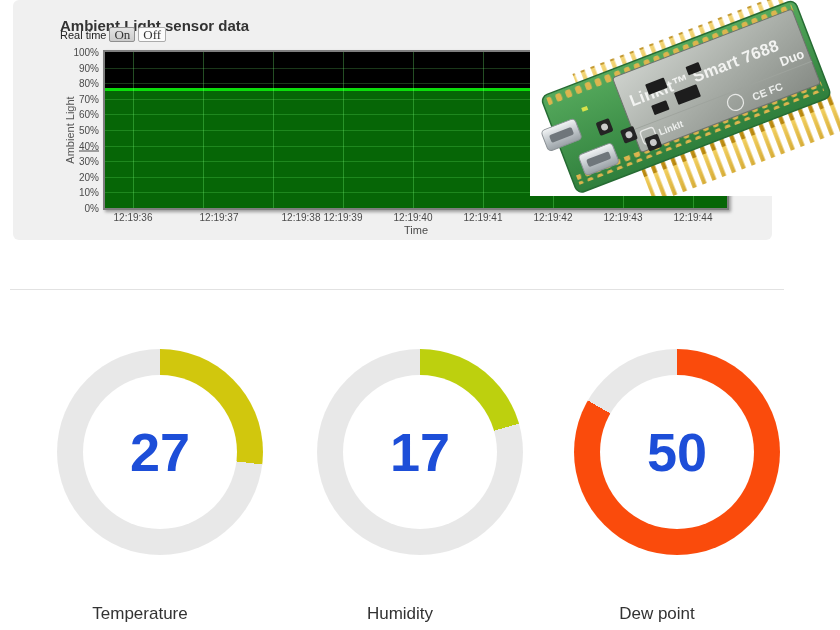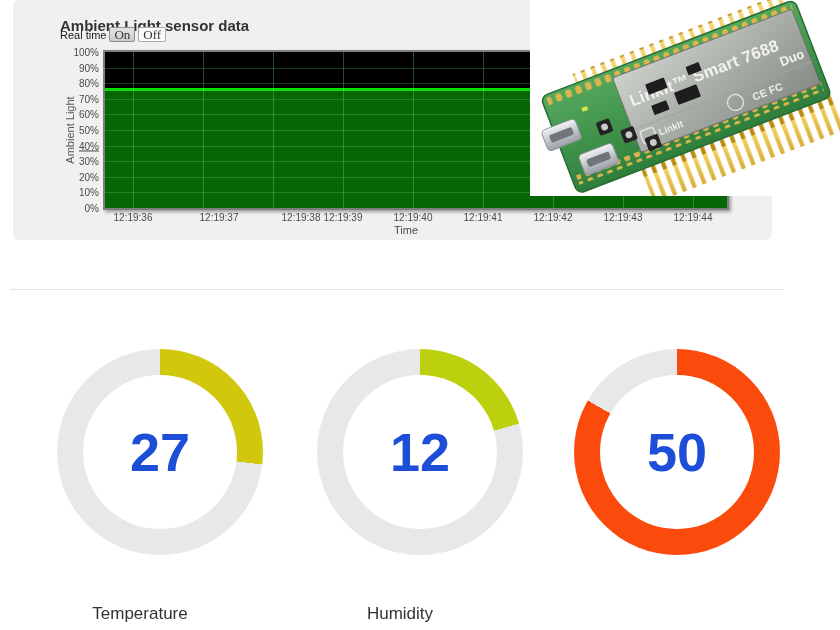--- a/index.html
+++ b/index.html
@@ -22,21 +22,21 @@
   .fill{position:absolute;left:0;right:0;bottom:0;height:75%;border-top:3px solid #0bdd0b;}
   .vgrid{position:absolute;top:0;bottom:0;width:1px;background:rgba(120,255,120,.3);}
   .hgrid{position:absolute;left:0;right:0;height:1px;background:rgba(120,255,120,.22);}
 
   .yticks{position:absolute;left:0;top:52px;width:86px;height:156px;}
   .ytick{position:absolute;right:0;transform:translateY(-50%);font-size:10px;color:#4a4a4a;}
   .xticks{position:absolute;left:92px;top:212px;width:622px;height:14px;}
   .xtick{position:absolute;transform:translateX(-50%);font-size:10px;color:#4a4a4a;white-space:nowrap;}
   .ylab{position:absolute;left:57px;top:130px;transform:translate(-50%,-50%) rotate(-90deg);
         font-size:11px;color:#555;white-space:nowrap;}
-  .xlab{position:absolute;left:393px;top:224px;transform:translateX(-50%);
+  .xlab{position:absolute;left:403px;top:224px;transform:translateX(-50%);
         font-size:11px;color:#4a4a4a;}
 
   
   .photo-box{position:absolute;left:530px;top:0;width:310px;height:196px;background:#fff;}
   .photo-box svg{display:block;}
 
   
   .divider{position:absolute;left:10px;top:289px;width:774px;height:1px;background:#e2e2e2;}
 
   
@@ -193,27 +193,28 @@
       <div class="hole">
         <span class="gval">27</span>
       </div>
     </div>
     <div class="glabel">Temperature</div>
   </div>
 
   <div class="gauge g1">
     <div class="ring" style="background: conic-gradient(rgb(189, 208, 14) 0deg, rgb(189, 208, 14) 74deg, rgb(232, 232, 232) 74deg, rgb(232, 232, 232) 360deg);">
       <div class="hole">
-        <span class="gval">12</span>
+        <span class="gval">17</span>
       </div>
     </div>
     <div class="glabel">Humidity</div>
   </div>
 
   <div class="gauge g2">
     <div class="ring" style="background: conic-gradient(rgb(250, 75, 12) 0deg, rgb(250, 75, 12) 300deg, rgb(232, 232, 232) 300deg, rgb(232, 232, 232) 360deg);">
       <div class="hole">
         <span class="gval">50</span>
       </div>
     </div>
+    <div class="glabel">Dew point</div>
   </div>
 
 </div>
 
 </body></html>

